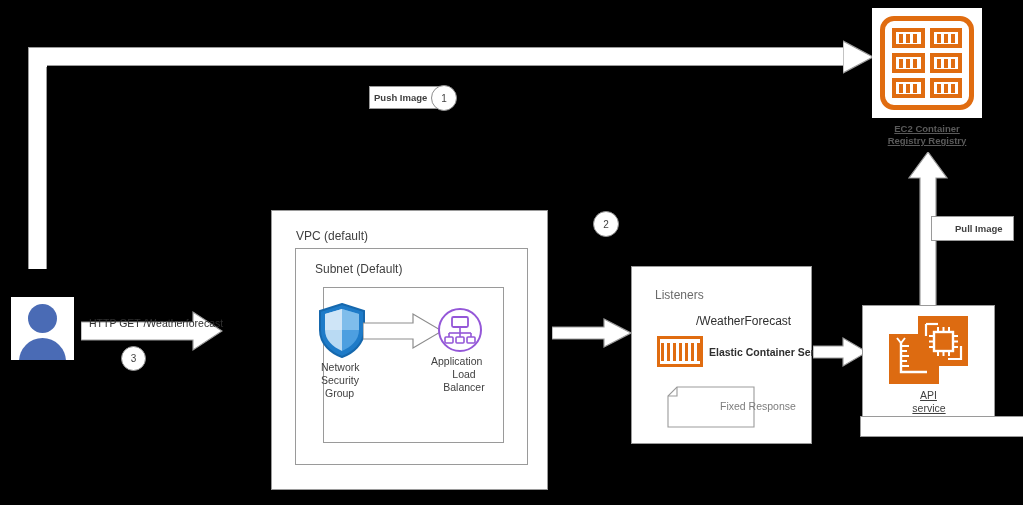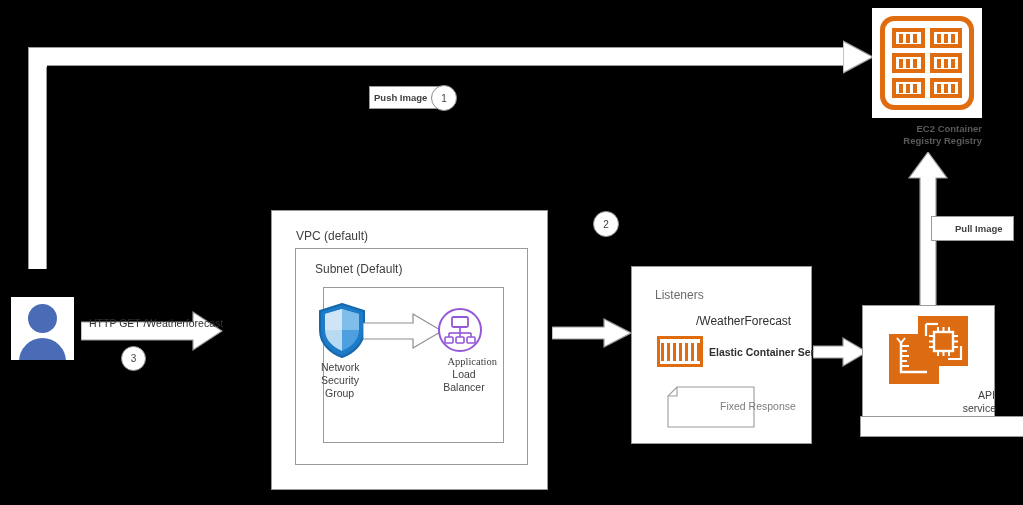--- a/index.html
+++ b/index.html
@@ -46,21 +46,21 @@
          font-size:10px;color:#3f3f3f;box-sizing:border-box;}
 
   
   .ribbon{position:absolute;background:#fff;border:1px solid #9b9b9b;box-sizing:border-box;}
 
   .note{position:absolute;}
   .txt-sm{font-size:9.5px;}
   .txt-md{font-size:10.5px;}
   .txt-lg{font-size:12px;}
   .bold{font-weight:bold;}
-  .ctr{text-align:right;}
+  .ctr{text-align:center;text-decoration:underline;}
 </style>
 </head>
 <body>
 
 <div class="stage">
 
   <div class="ribbon abs" style="left:25px;top:47px;width:19px;height:222px;border-bottom:none;"></div>
   <div class="ribbon abs" style="left:25px;top:47px;width:822px;height:19px;border-left:none;border-right:none;"></div>
   <div class="ribbon abs" style="left:25px;top:47px;width:19px;height:20px;border-bottom:none;border-right:none;"></div>
 
@@ -156,21 +156,21 @@
     <rect x="15" y="10" width="16" height="10" rx="1.5" fill="#ffffff" stroke="#9457d8" stroke-width="1.8"></rect>
     <line x1="23" y1="20" x2="23" y2="26" stroke="#9457d8" stroke-width="1.6"></line>
     <line x1="12" y1="26" x2="34" y2="26" stroke="#9457d8" stroke-width="1.6"></line>
     <line x1="12" y1="26" x2="12" y2="30" stroke="#9457d8" stroke-width="1.6"></line>
     <line x1="23" y1="26" x2="23" y2="30" stroke="#9457d8" stroke-width="1.6"></line>
     <line x1="34" y1="26" x2="34" y2="30" stroke="#9457d8" stroke-width="1.6"></line>
     <rect x="8" y="30" width="8" height="6" rx="1" fill="#ffffff" stroke="#9457d8" stroke-width="1.6"></rect>
     <rect x="19" y="30" width="8" height="6" rx="1" fill="#ffffff" stroke="#9457d8" stroke-width="1.6"></rect>
     <rect x="30" y="30" width="8" height="6" rx="1" fill="#ffffff" stroke="#9457d8" stroke-width="1.6"></rect>
   </svg>
-  <div class="label txt-md" style="left:428px;top:355px;width:66px;text-align:right;font-family:Liberation Serif, serif;">Application</div>
+  <div class="label txt-md" style="left:428px;top:355px;width:66px;text-align:left;">Application</div>
   <div class="label txt-md" style="left:428px;top:368px;width:66px;text-align:center;">Load</div>
   <div class="label txt-md" style="left:428px;top:381px;width:66px;text-align:center;">Balancer</div>
 
   <div class="badge" style="left:590px;top:211px;width:26px;height:26px;">2</div>
 
   <svg class="abs" style="left:549px;top:317px;" width="80" height="32" viewBox="0 0 80 32">
     <polygon points="0,10 52,10 52,2 79,16 52,30 52,22 0,22" fill="#ffffff" stroke="#9b9b9b" stroke-width="1.2"></polygon>
   </svg>
 
   <div class="wbox abs" style="left:628px;top:266px;width:181px;height:178px;"></div>

